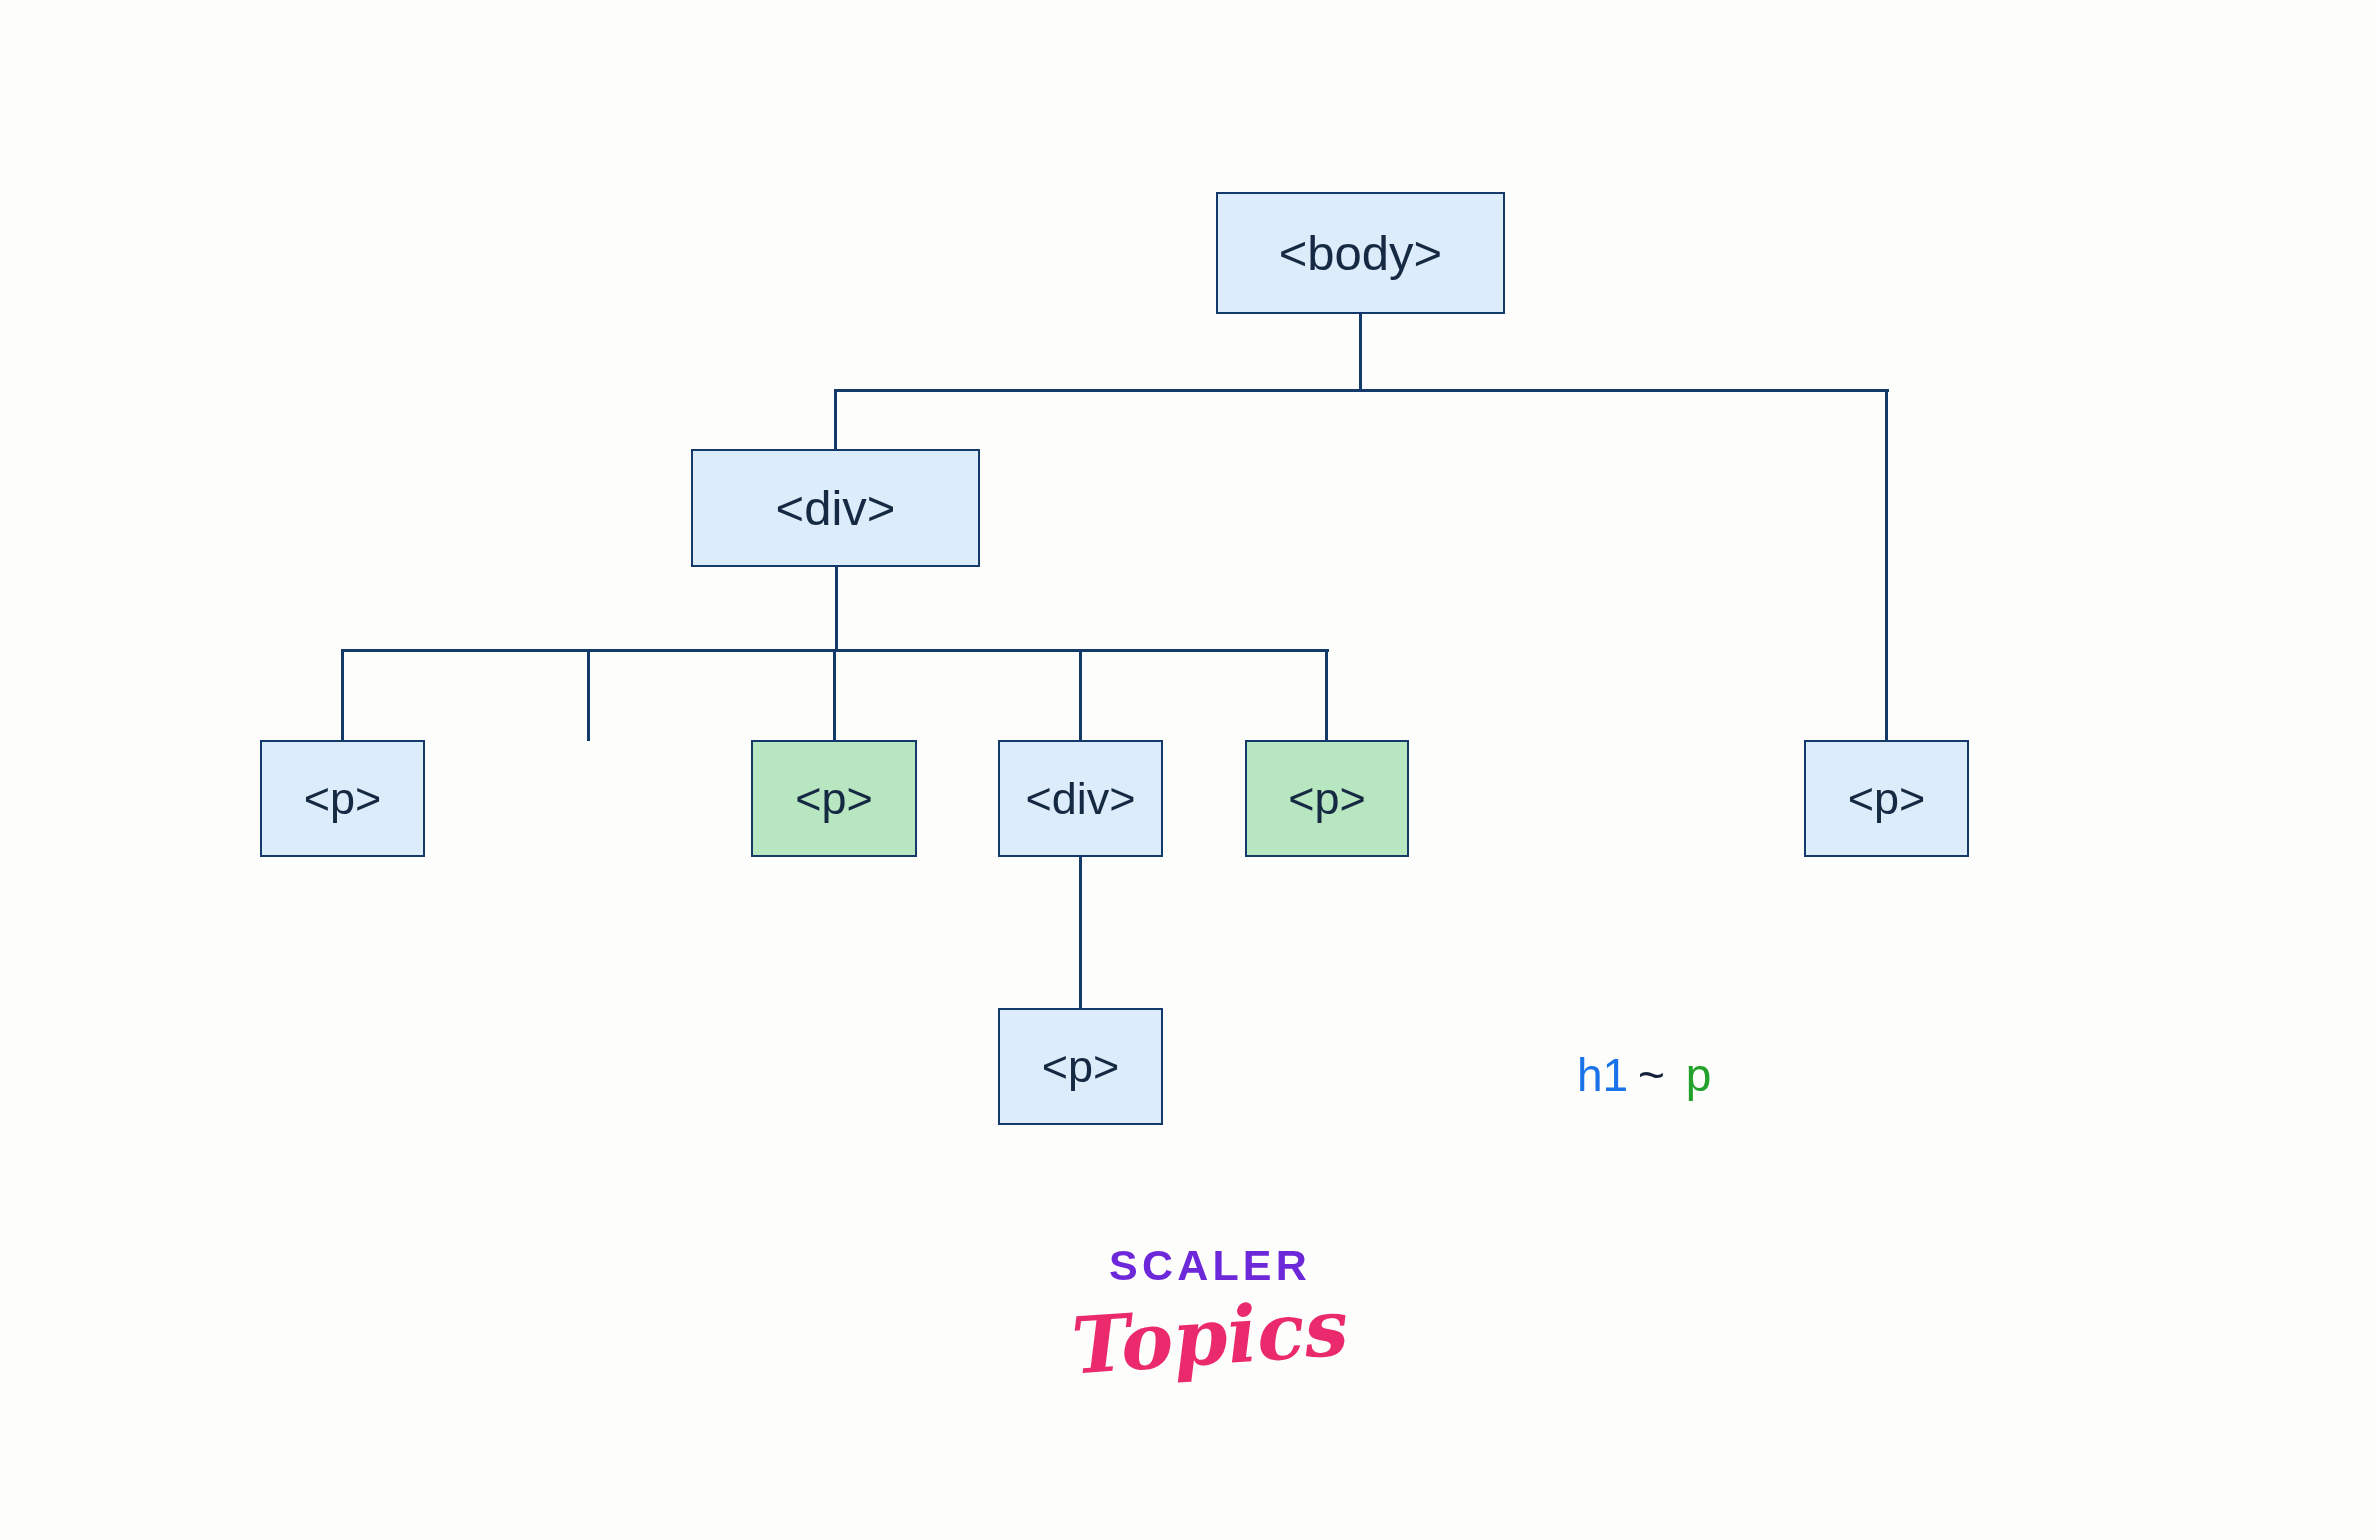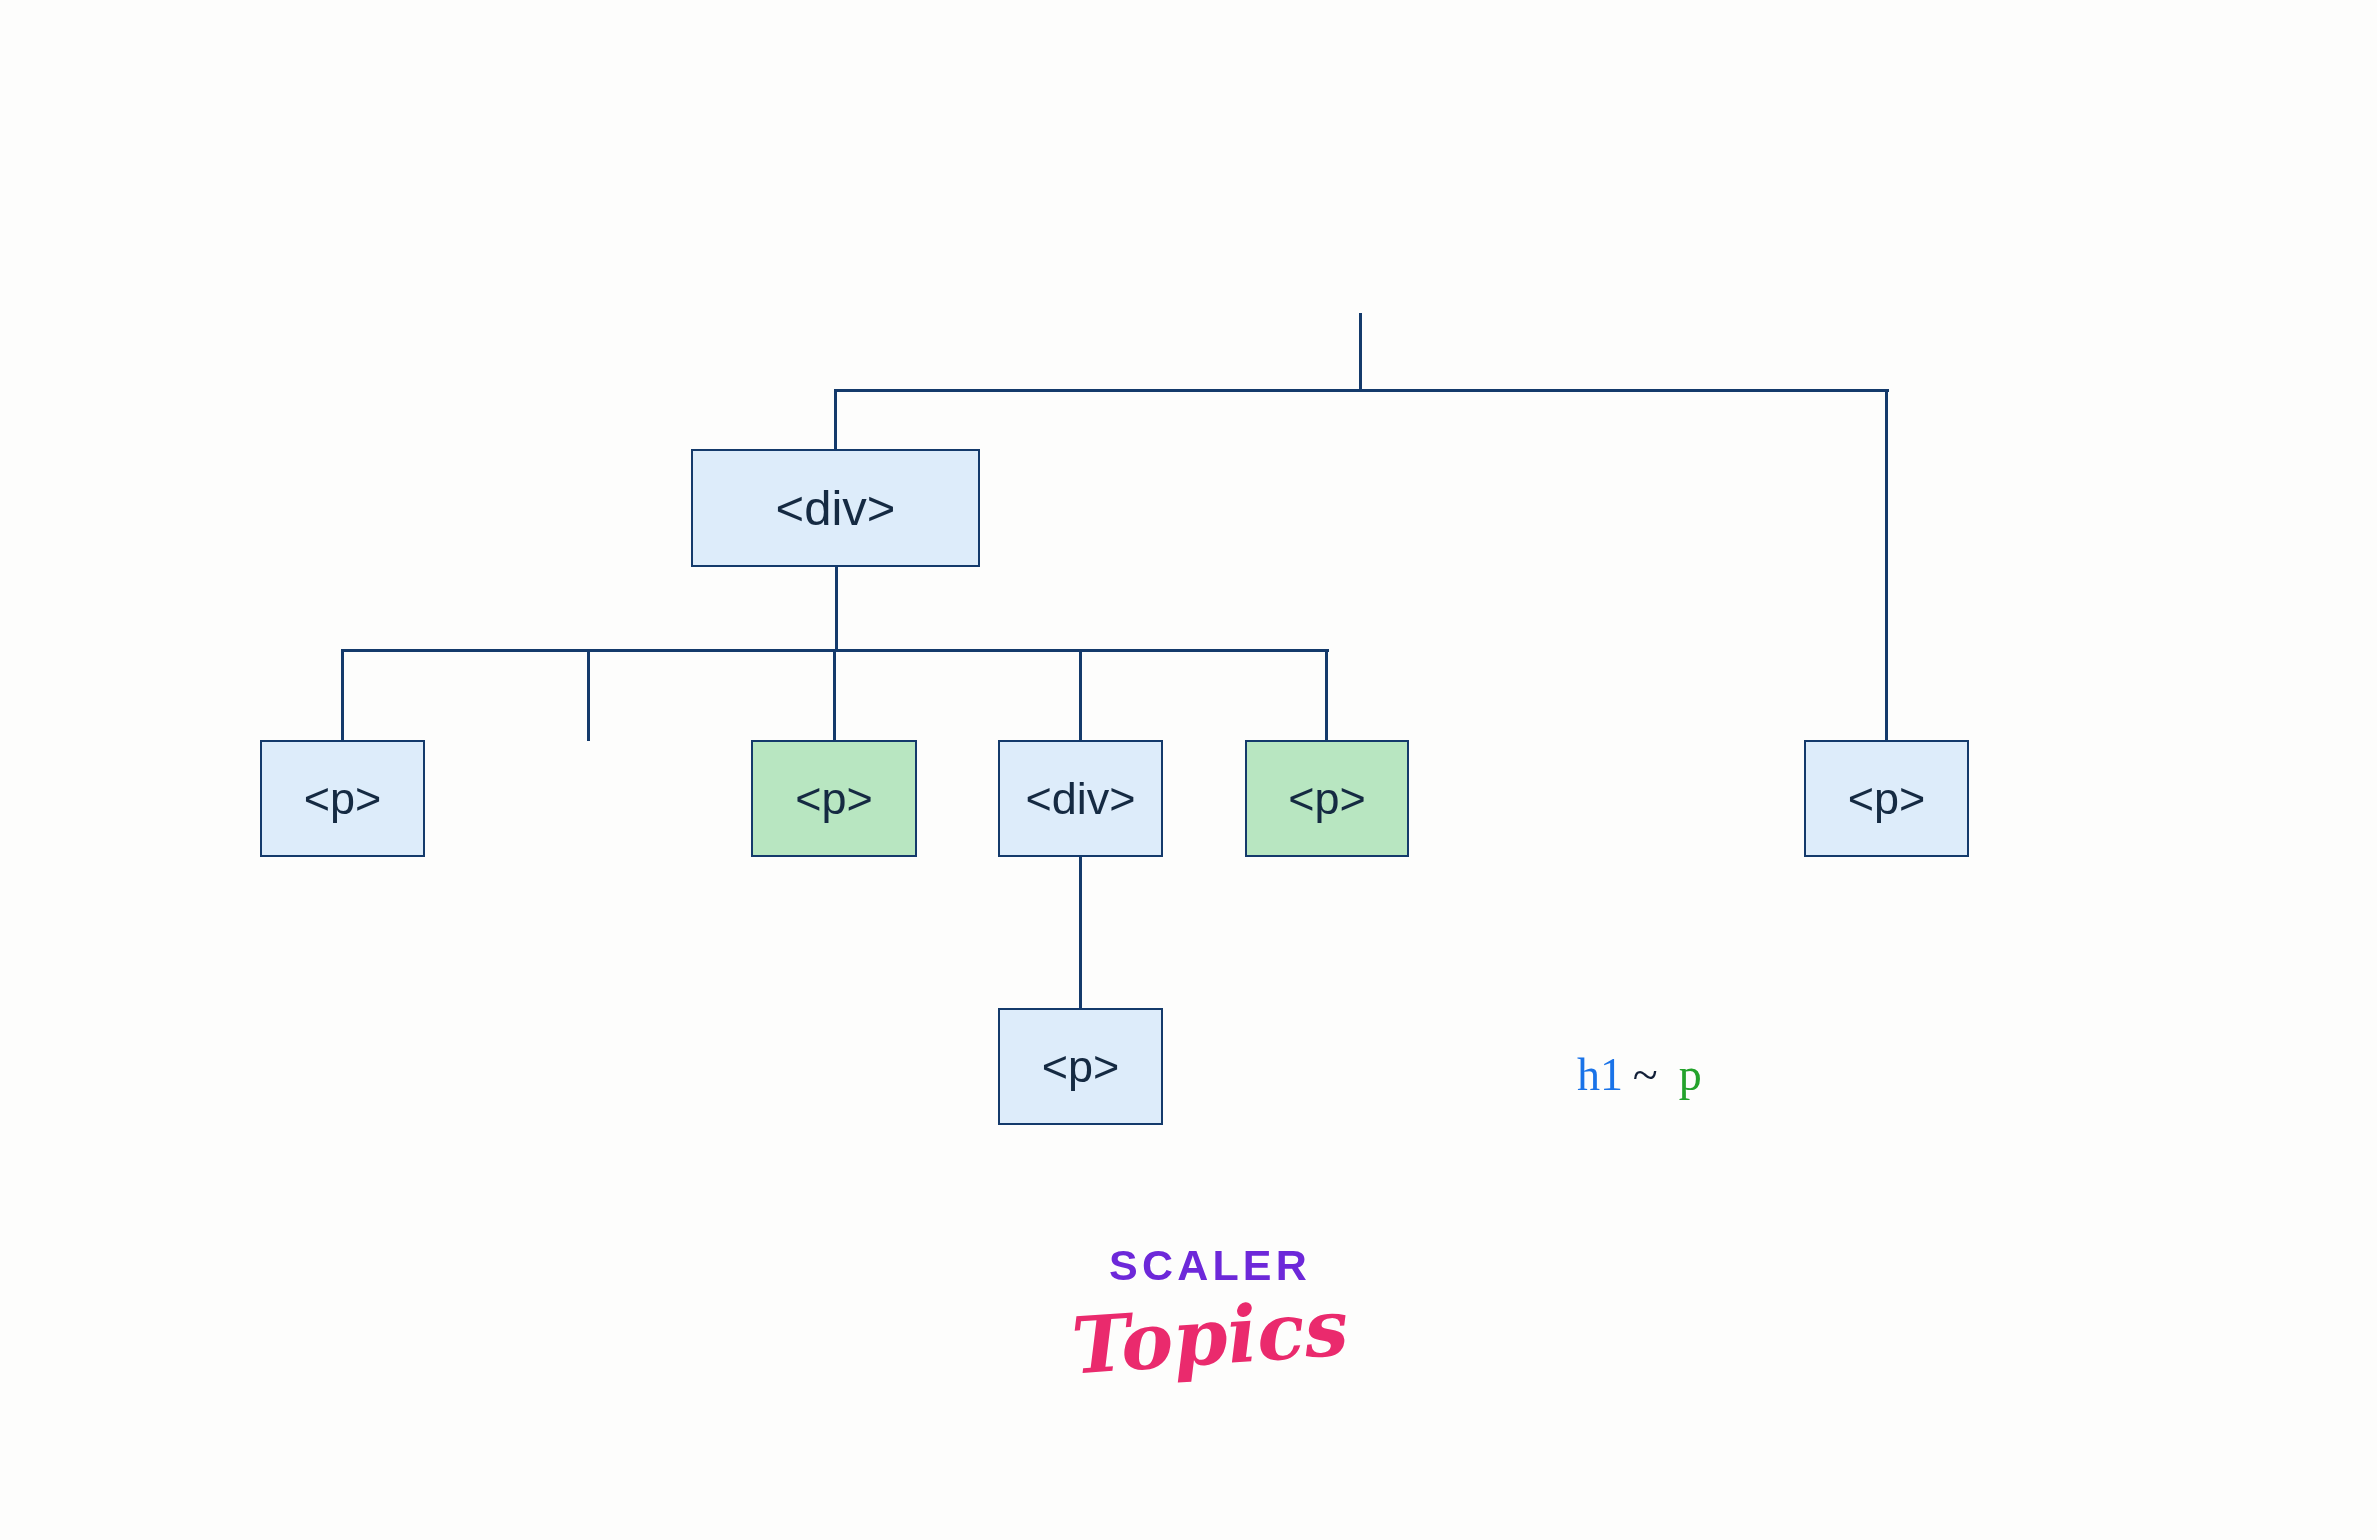--- a/index.html
+++ b/index.html
@@ -35,21 +35,21 @@
     background: #1072d2;
     color: #ffffff;
     font-family: "DejaVu Sans Mono", monospace;
     font-size: 43px;
   }
   
   .selector-label {
     position: absolute;
     left: 1577px;
     top: 1047px;
-    font-family: Liberation Serif, serif;
+    font-family: Liberation Sans, sans-serif;
     font-size: 46px;
     line-height: 56px;
     white-space: nowrap;
   }
   .selector-label .subject { color: #1a73e8; }
   .selector-label .combinator { color: #121f38; margin: 0 21px 0 9.8px; }
   .selector-label .object { color: #23a22b; }
   
   .logo {
     position: absolute;
@@ -87,20 +87,21 @@
   <div class="conn" style="left:1885px; top:389px;  width:2.8px;    height:352px;"></div>
   <div class="conn" style="left:835px; top:566px;  width:2.8px;    height:85px;"></div>
   <div class="conn" style="left:341px;  top:649px;  width:988px; height:2.8px;"></div>
   <div class="conn" style="left:341px;  top:649px;  width:2.8px;    height:92px;"></div>
   <div class="conn" style="left:587px;  top:649px;  width:2.8px;    height:92px;"></div>
   <div class="conn" style="left:833px; top:649px;  width:2.8px;    height:92px;"></div>
   <div class="conn" style="left:1079px; top:649px;  width:2.8px;    height:92px;"></div>
   <div class="conn" style="left:1325px; top:649px;  width:2.8px;    height:92px;"></div>
   <div class="conn" style="left:1079px; top:855px; width:2.8px;    height:154px;"></div>
 
+  <div class="node big" style="left:1216px; top:192px; width:289px; height:122px;">&lt;body&gt;</div>
 
   <div class="node big" style="left:691px; top:449px; width:289px; height:118px;">&lt;div&gt;</div>
 
   <div class="node" style="left:260px; top:740px; width:165px; height:117px;">&lt;p&gt;</div>
 
 
   <div class="node matched" style="left:751px; top:740px; width:166px; height:117px;">&lt;p&gt;</div>
 
   <div class="node" style="left:998px; top:740px; width:165px; height:117px;">&lt;div&gt;</div>
 

